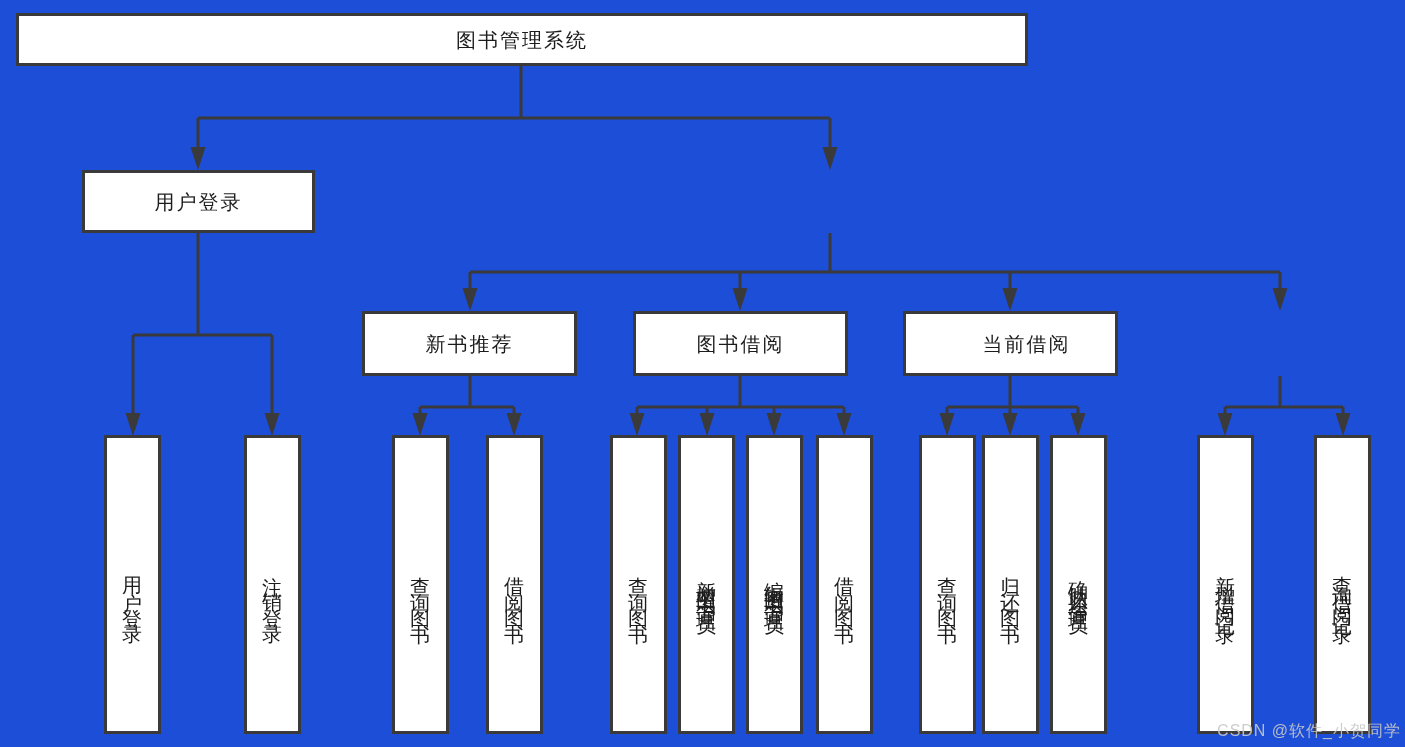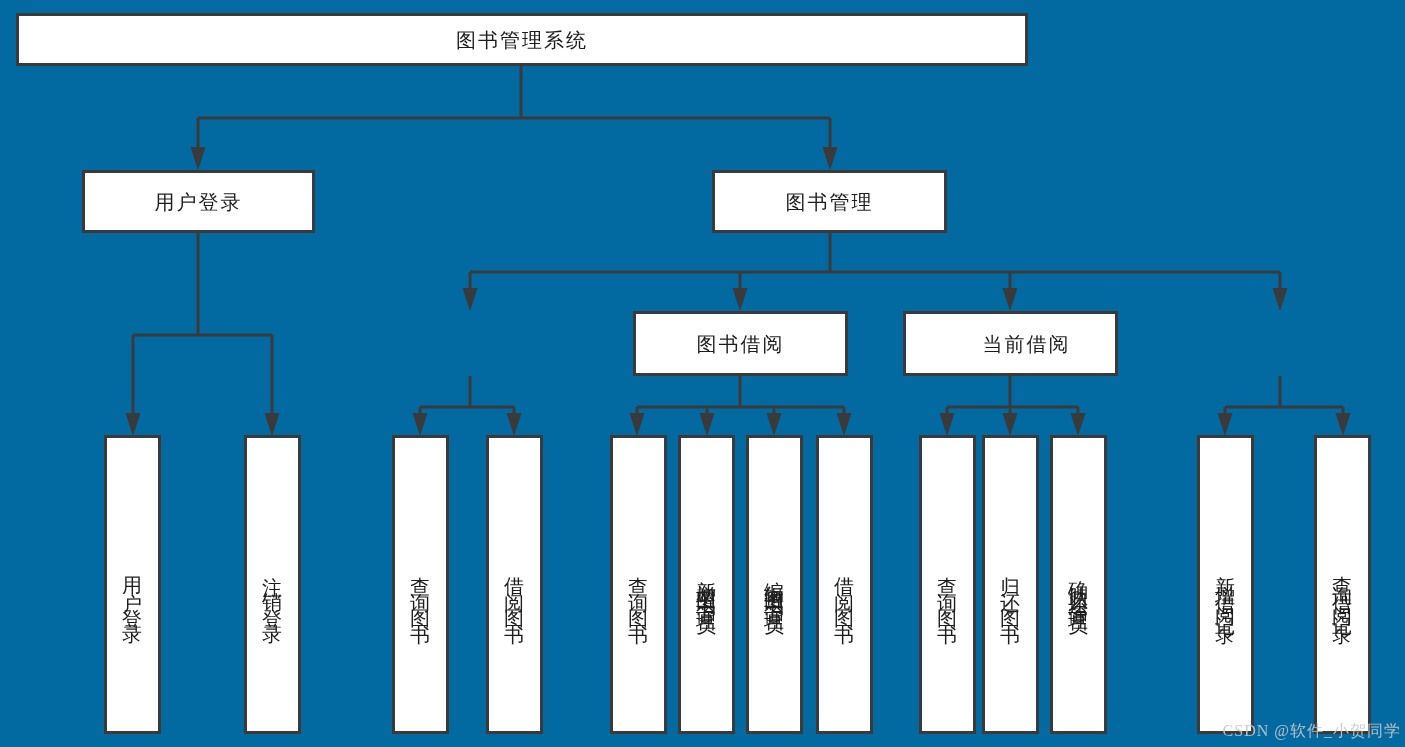--- a/index.html
+++ b/index.html
@@ -1,21 +1,21 @@
 <!DOCTYPE html>
 <html><head>
 <meta charset="utf-8">
 <style>
   html, body { margin: 0; padding: 0; background: #ffffff; }
   .canvas {
     position: relative;
     width: 1405px;
     height: 747px;
-    background: #0369a1;
-    font-family: Liberation Serif, serif;
+    background: #1d4ed8;
+    font-family: Liberation Sans, sans-serif;
     overflow: hidden;
   }
   svg.connectors {
     position: absolute;
     left: 0; top: 0;
     width: 1405px; height: 747px;
   }
   svg.connectors path {
     stroke: #3a3a3a;
     stroke-width: 3;
@@ -145,22 +145,22 @@
     <path d="M1225 407 H1343"></path>
     <path d="M1225 407 V414"></path>
     <path d="M1343 407 V414"></path>
     <polygon points="1217.5,413 1232.5,413 1225,436"></polygon>
     <polygon points="1335.5,413 1350.5,413 1343,436"></polygon>
   </svg>
 
   <div class="box h-box root-box">图书管理系统</div>
 
   <div class="box h-box lvl2-a">用户登录</div>
-  <div class="box h-box lvl2-b">图书管理</div>
 
+  <div class="box h-box lvl3 m0">新书推荐</div>
   <div class="box h-box lvl3 m1">图书借阅</div>
   <div class="box h-box lvl3 m2">当前借阅</div>
 
   <div class="box v-box ls4 c-g1a">用户登录</div>
   <div class="box v-box ls4 c-g1b">注销登录</div>
 
   <div class="box v-box ls4 c-g2a">查询图书</div>
   <div class="box v-box ls4 c-g2b">借阅图书</div>
 
   <div class="box v-box ls4 c-g3a">查询图书</div>

